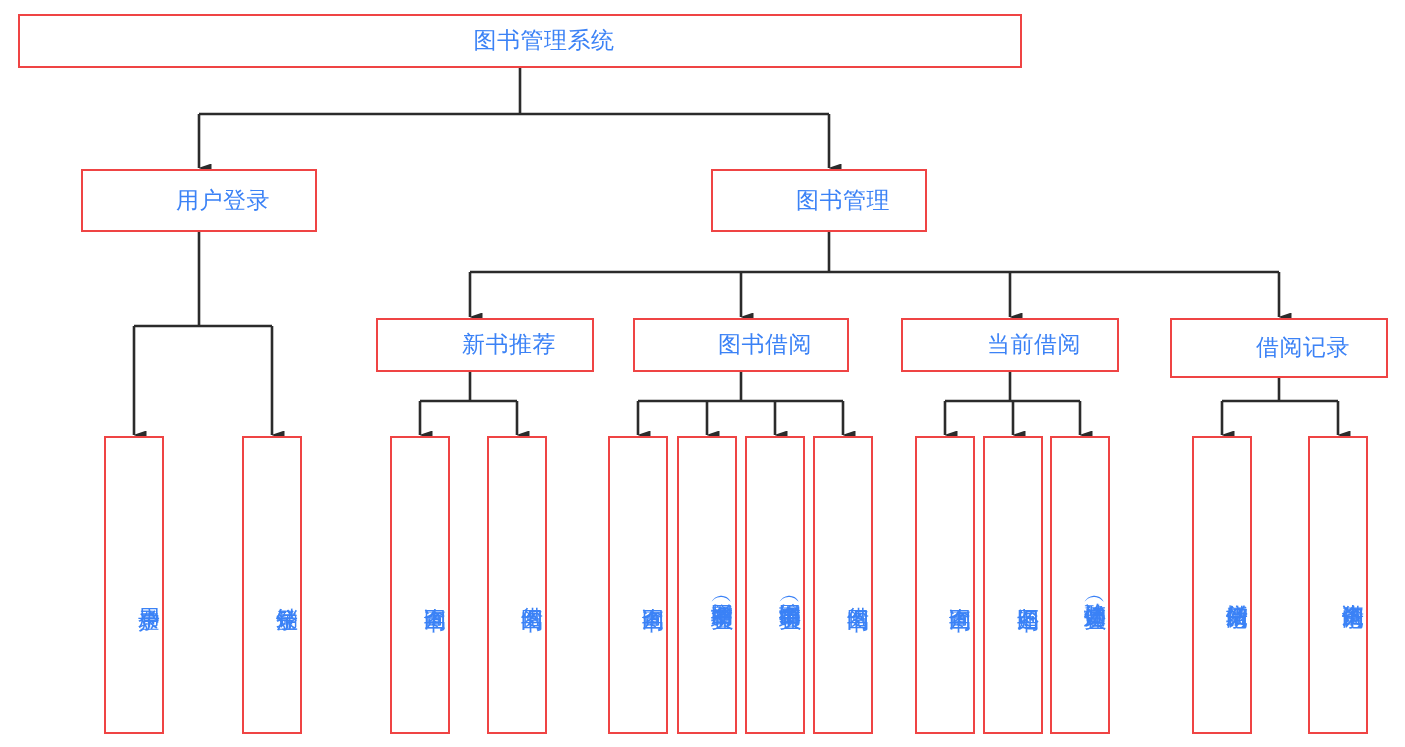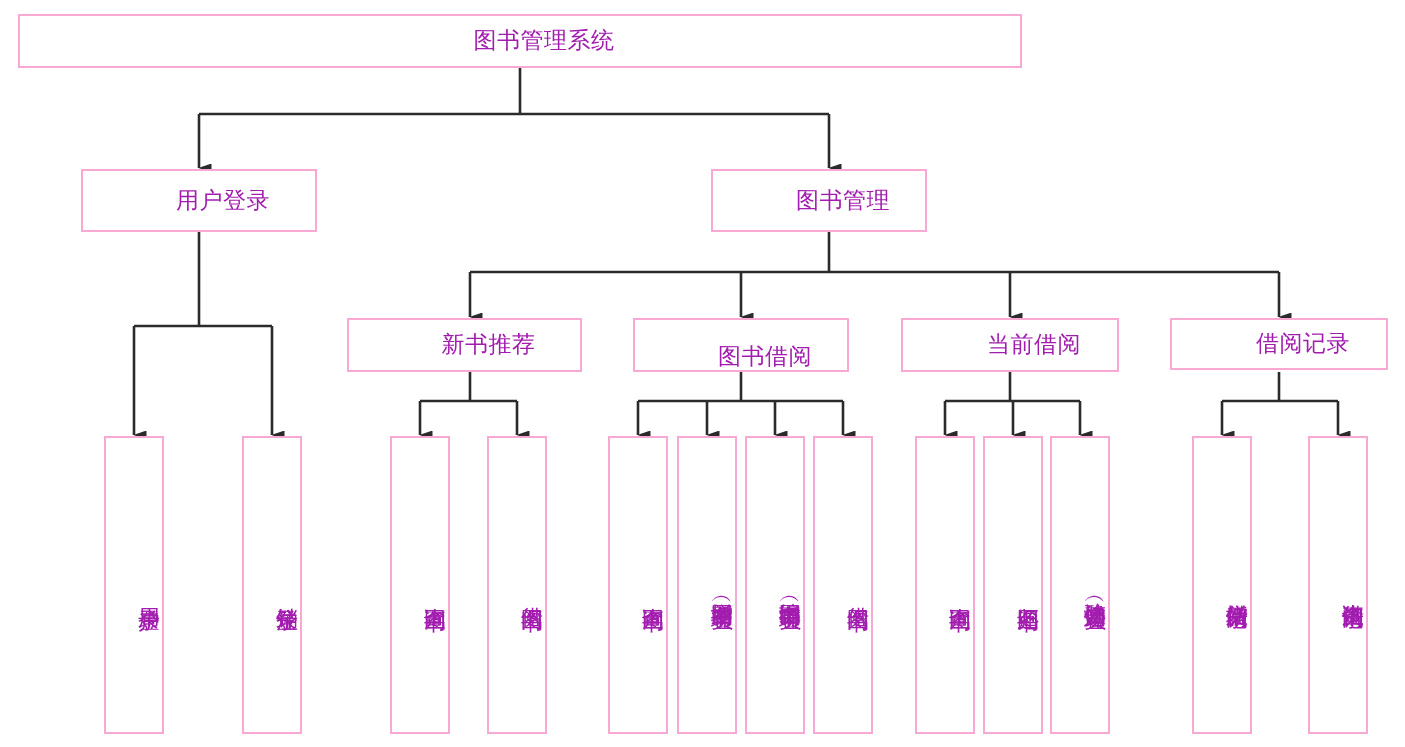--- a/index.html
+++ b/index.html
@@ -22,26 +22,26 @@
     position: absolute;
     left: 0;
     top: 0;
     width: 1405px;
     height: 747px;
     pointer-events: none;
   }
   .node {
     position: absolute;
     box-sizing: border-box;
-    border: 2px solid #f9a8d4;
+    border: 2px solid #ef4444;
     background: #ffffff;
     display: flex;
     align-items: center;
     justify-content: center;
-    color: #a21caf;
+    color: #3b82f6;
     line-height: 1.18;
     padding-left: 48px;
   }
   .node.horiz {
     font-size: 23px;
     letter-spacing: 0.5px;
   }
   .node.vert {
     writing-mode: vertical-rl;
     text-orientation: upright;
@@ -119,30 +119,30 @@
   <div id="nodes-layer">
       <div class="node horiz" style="left: 18px; top: 14px; width: 1004px; height: 54px;">
         <span class="node-label">图书管理系统</span>
       </div>
       <div class="node horiz" style="left: 81px; top: 169px; width: 236px; height: 63px;">
         <span class="node-label">用户登录</span>
       </div>
       <div class="node horiz" style="left: 711px; top: 169px; width: 216px; height: 63px;">
         <span class="node-label">图书管理</span>
       </div>
-      <div class="node horiz" style="left: 347px; top: 318px; width: 235px; height: 54px;">
+      <div class="node horiz" style="left: 376px; top: 318px; width: 218px; height: 54px;">
         <span class="node-label">新书推荐</span>
       </div>
-      <div class="node horiz" style="left: 633px; top: 318px; width: 216px; height: 54px; align-items: flex-end;">
+      <div class="node horiz" style="left: 633px; top: 318px; width: 216px; height: 54px;">
         <span class="node-label">图书借阅</span>
       </div>
       <div class="node horiz" style="left: 901px; top: 318px; width: 218px; height: 54px; justify-content: center;">
         <span class="node-label">当前借阅</span>
       </div>
-      <div class="node horiz" style="left: 1170px; top: 318px; width: 218px; height: 52px;">
+      <div class="node horiz" style="left: 1170px; top: 318px; width: 218px; height: 60px;">
         <span class="node-label">借阅记录</span>
       </div>
       <div class="node vert" style="left: 104px; top: 436px; width: 60px; height: 298px;">
         <span class="node-label">用户登录</span>
       </div>
       <div class="node vert" style="left: 242px; top: 436px; width: 60px; height: 298px;">
         <span class="node-label">注销登录</span>
       </div>
       <div class="node vert" style="left: 390px; top: 436px; width: 60px; height: 298px;">
         <span class="node-label">查询图书</span>

